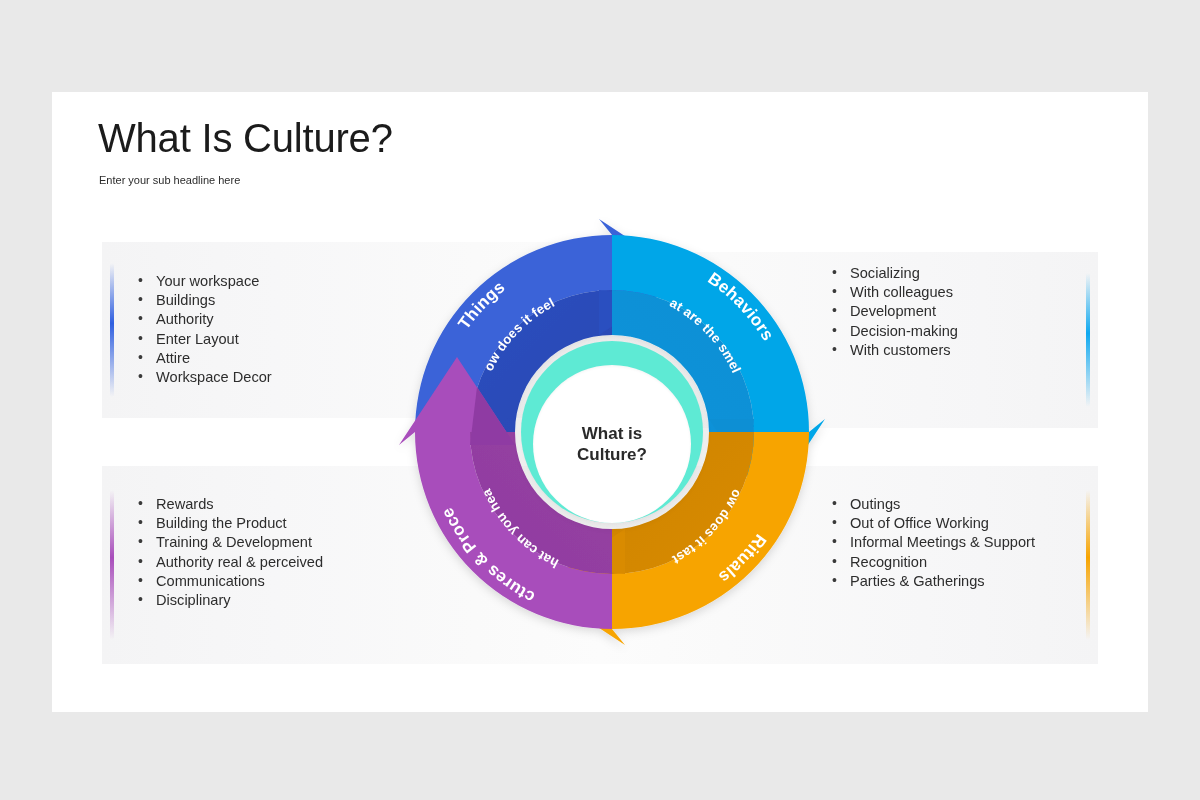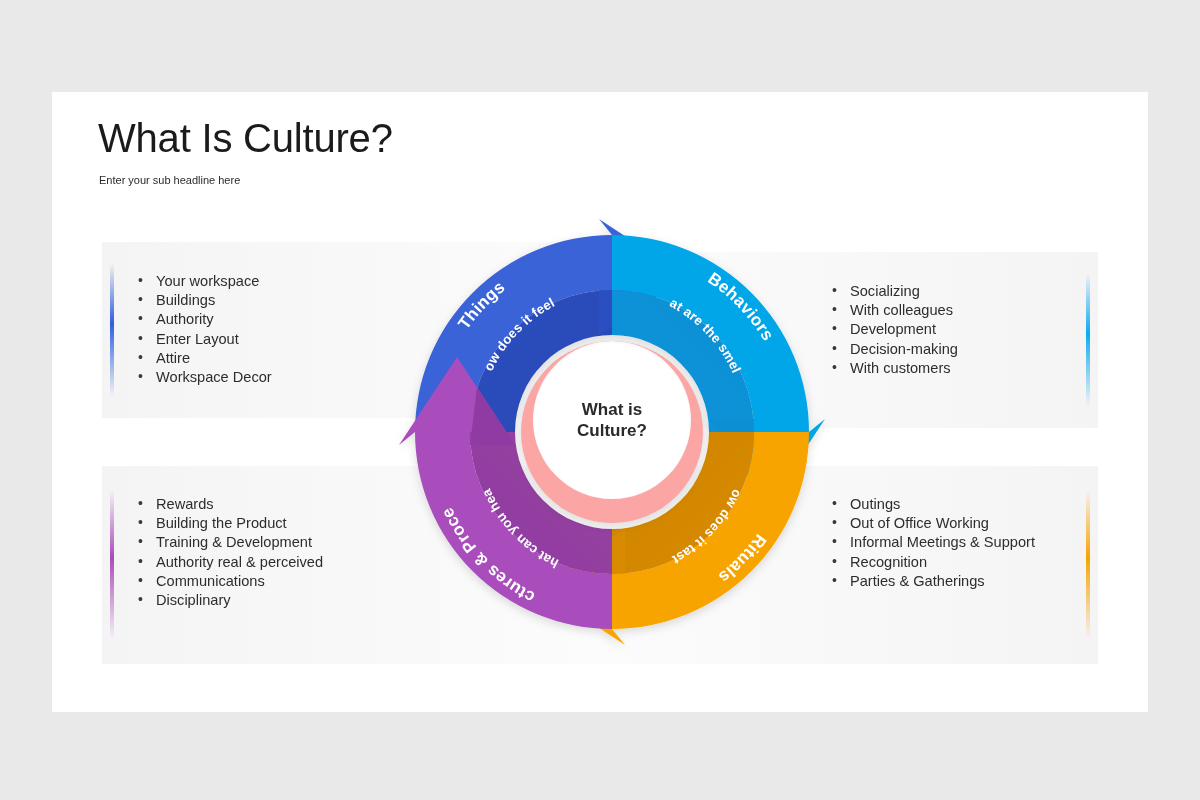--- a/index.html
+++ b/index.html
@@ -82,21 +82,21 @@
     content: "•";
     position: absolute;
     left: 4px;
     top: -1px;
     font-size: 14px;
     color: #3a3a3a;
   }
   #panel-things   { left: 50px;  top: 150px; width: 498px; height: 176px; }
   #panel-things .bullets   { left: 32px; top: 30px; }
   #panel-behaviors { left: 548px; top: 160px; width: 498px; height: 176px; }
-  #panel-behaviors .bullets { left: 228px; top: 30px; }
+  #panel-behaviors .bullets { left: 228px; top: 12px; }
   #panel-structures { left: 50px;  top: 374px; width: 498px; height: 198px; }
   #panel-structures .bullets { left: 32px; top: 29px; }
   #panel-rituals   { left: 548px; top: 374px; width: 498px; height: 198px; }
   #panel-rituals .bullets   { left: 228px; top: 29px; }
 
   
   #wheel {
     position: absolute;
     left: 325px;
     top: 105px;
@@ -120,24 +120,24 @@
   }
   
   #hub {
     position: absolute;
     left: 50%;
     top: 50%;
     transform: translate(-50%,-50%);
     width: 182px;
     height: 182px;
     border-radius: 50%;
-    background: #fca5a5;
+    background: #5eead4;
     box-shadow: 0 3px 9px rgba(0,0,0,0.13);
     display: flex;
-    align-items: flex-start;
+    align-items: flex-end;
     justify-content: center;
   }
   #hub-inner {
     width: 158px;
     height: 158px;
     border-radius: 50%;
     background: #ffffff;
     display: flex;
     flex-direction: column;
     align-items: center;

